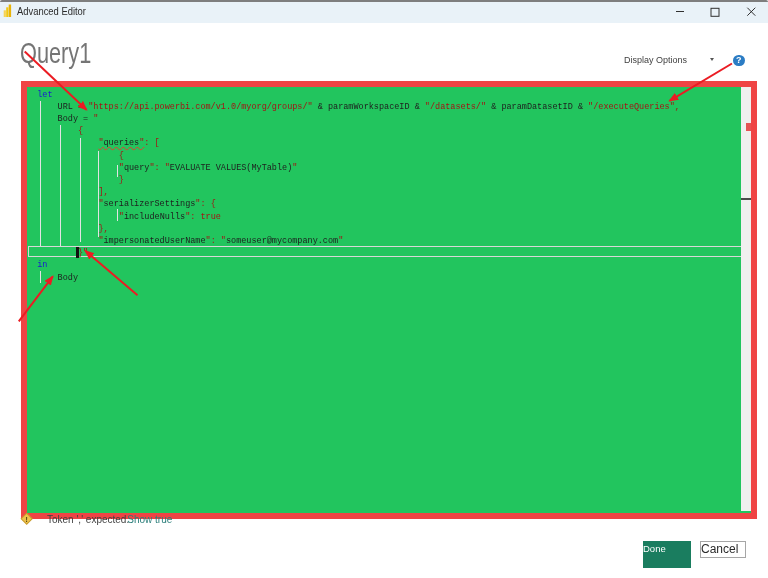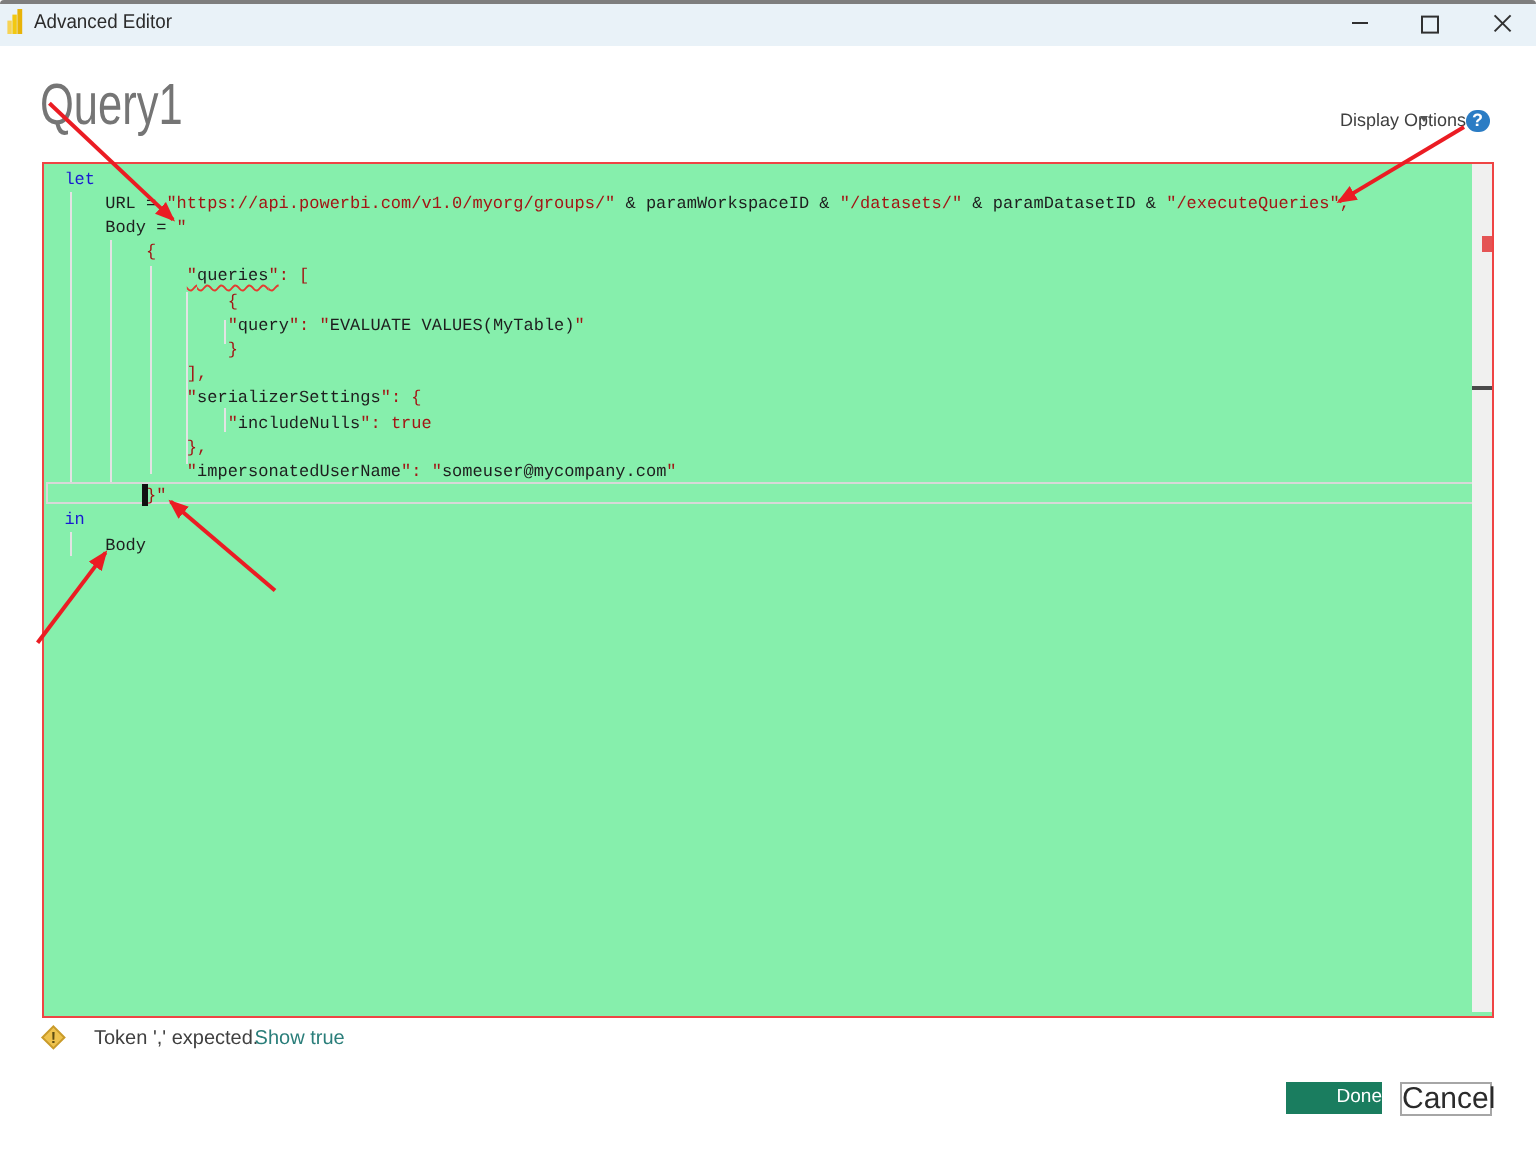--- a/index.html
+++ b/index.html
@@ -1,37 +1,37 @@
 <!DOCTYPE html>
 <html><head>
 <meta charset="utf-8">
 <style>
   html,body{margin:0;padding:0;width:768px;height:578px;background:#fff;overflow:hidden}
   body{font-family:"Liberation Sans",sans-serif;position:relative}
   .topstrip{position:absolute;left:0;top:0;width:768px;height:2px;background:#7e7e7e;border-radius:8px 8px 0 0}
   .titlebar{position:absolute;left:0;top:2px;width:768px;height:21px;background:#e9f2f8}
   .apptitle{position:absolute;left:16.8px;top:6.3px;font-size:10px;color:#2b2b2b;transform:scaleX(0.94);transform-origin:0 0}
   .q1{position:absolute;left:19.5px;top:39px;font-size:29px;line-height:29px;color:#757575;transform:scaleX(0.75);transform-origin:0 0;font-weight:300}
-  .dispopt{position:absolute;left:670px;top:54px;font-size:9px;line-height:12px;color:#3f3f3f}
+  .dispopt{position:absolute;left:624px;top:54px;font-size:9px;line-height:12px;color:#3f3f3f}
   .caret{position:absolute;left:710px;top:58px;width:0;height:0;border-left:2.5px solid transparent;border-right:2.5px solid transparent;border-top:3.5px solid #555}
-  .editor{position:absolute;left:21px;top:81px;width:724px;height:426px;border:1px solid #ef4444;background:#86efac}
+  .editor{position:absolute;left:21px;top:81px;width:724px;height:426px;border:6px solid #ef4444;background:#22c55e}
   pre.code{position:absolute;left:10.2px;top:1.5px;margin:0;font-family:"Liberation Mono",monospace;font-size:8.5px;line-height:12.2px;letter-spacing:0px;color:#1e1e1e;white-space:pre}
   .k{color:#1a1ad1}
   .s{color:#a31515}
   .sq{text-decoration:underline wavy #e43b2f 1px;text-underline-offset:1px;text-decoration-skip-ink:none}
   .guide{position:absolute;width:1px;background:#e3e3e3}
   .curline{position:absolute;left:0.5px;width:713.5px;height:9.3px;border:1px solid #d8d8d8}
   .cursor{position:absolute;background:#111}
   .scrollstrip{position:absolute;right:0;top:0;width:10.5px;height:424px;background:#f0f0ef}
   .redmark{position:absolute;right:0;width:5.3px;height:8.4px;background:#e45454}
   .darkline{position:absolute;right:0;width:10.5px;height:1.3px;background:#4a4a4a}
   .warntext{position:absolute;left:47px;top:513.8px;font-size:10px;color:#404040}
   .showerr{position:absolute;left:127.3px;top:513.8px;font-size:10px;color:#2a7e7a}
-  .btn-done{position:absolute;left:643px;top:541px;width:48px;height:16px;background:#1a7d5f;color:#fff;font-size:9.5px;text-align:right;line-height:16.5px}
-  .btn-cancel{position:absolute;left:700px;top:541px;width:44px;height:15px;background:#fff;border:1px solid #a6a6a6;color:#2b2b2b;font-size:15px;text-align:center;line-height:15px}
+  .btn-done{position:absolute;left:643px;top:541px;width:48px;height:27px;background:#1a7d5f;color:#fff;font-size:9.5px;text-align:left;line-height:16.5px}
+  .btn-cancel{position:absolute;left:700px;top:541px;width:44px;height:15px;background:#fff;border:1px solid #a6a6a6;color:#2b2b2b;font-size:12px;line-height:15px}
   .helpq{position:absolute;left:733px;top:54.5px;width:11.5px;height:11.5px;border-radius:50%;background:#2b7cc4;color:#fff;font-size:9px;font-weight:bold;text-align:center;line-height:11.5px}
   svg.ovl{position:absolute;left:0;top:0;pointer-events:none;z-index:10}
 </style>
 </head>
 <body>
   <div class="topstrip"></div>
   <div class="titlebar"></div>
   <div class="apptitle">Advanced Editor</div>
   <div class="q1">Query1</div>
   <div class="dispopt">Display Options</div>

